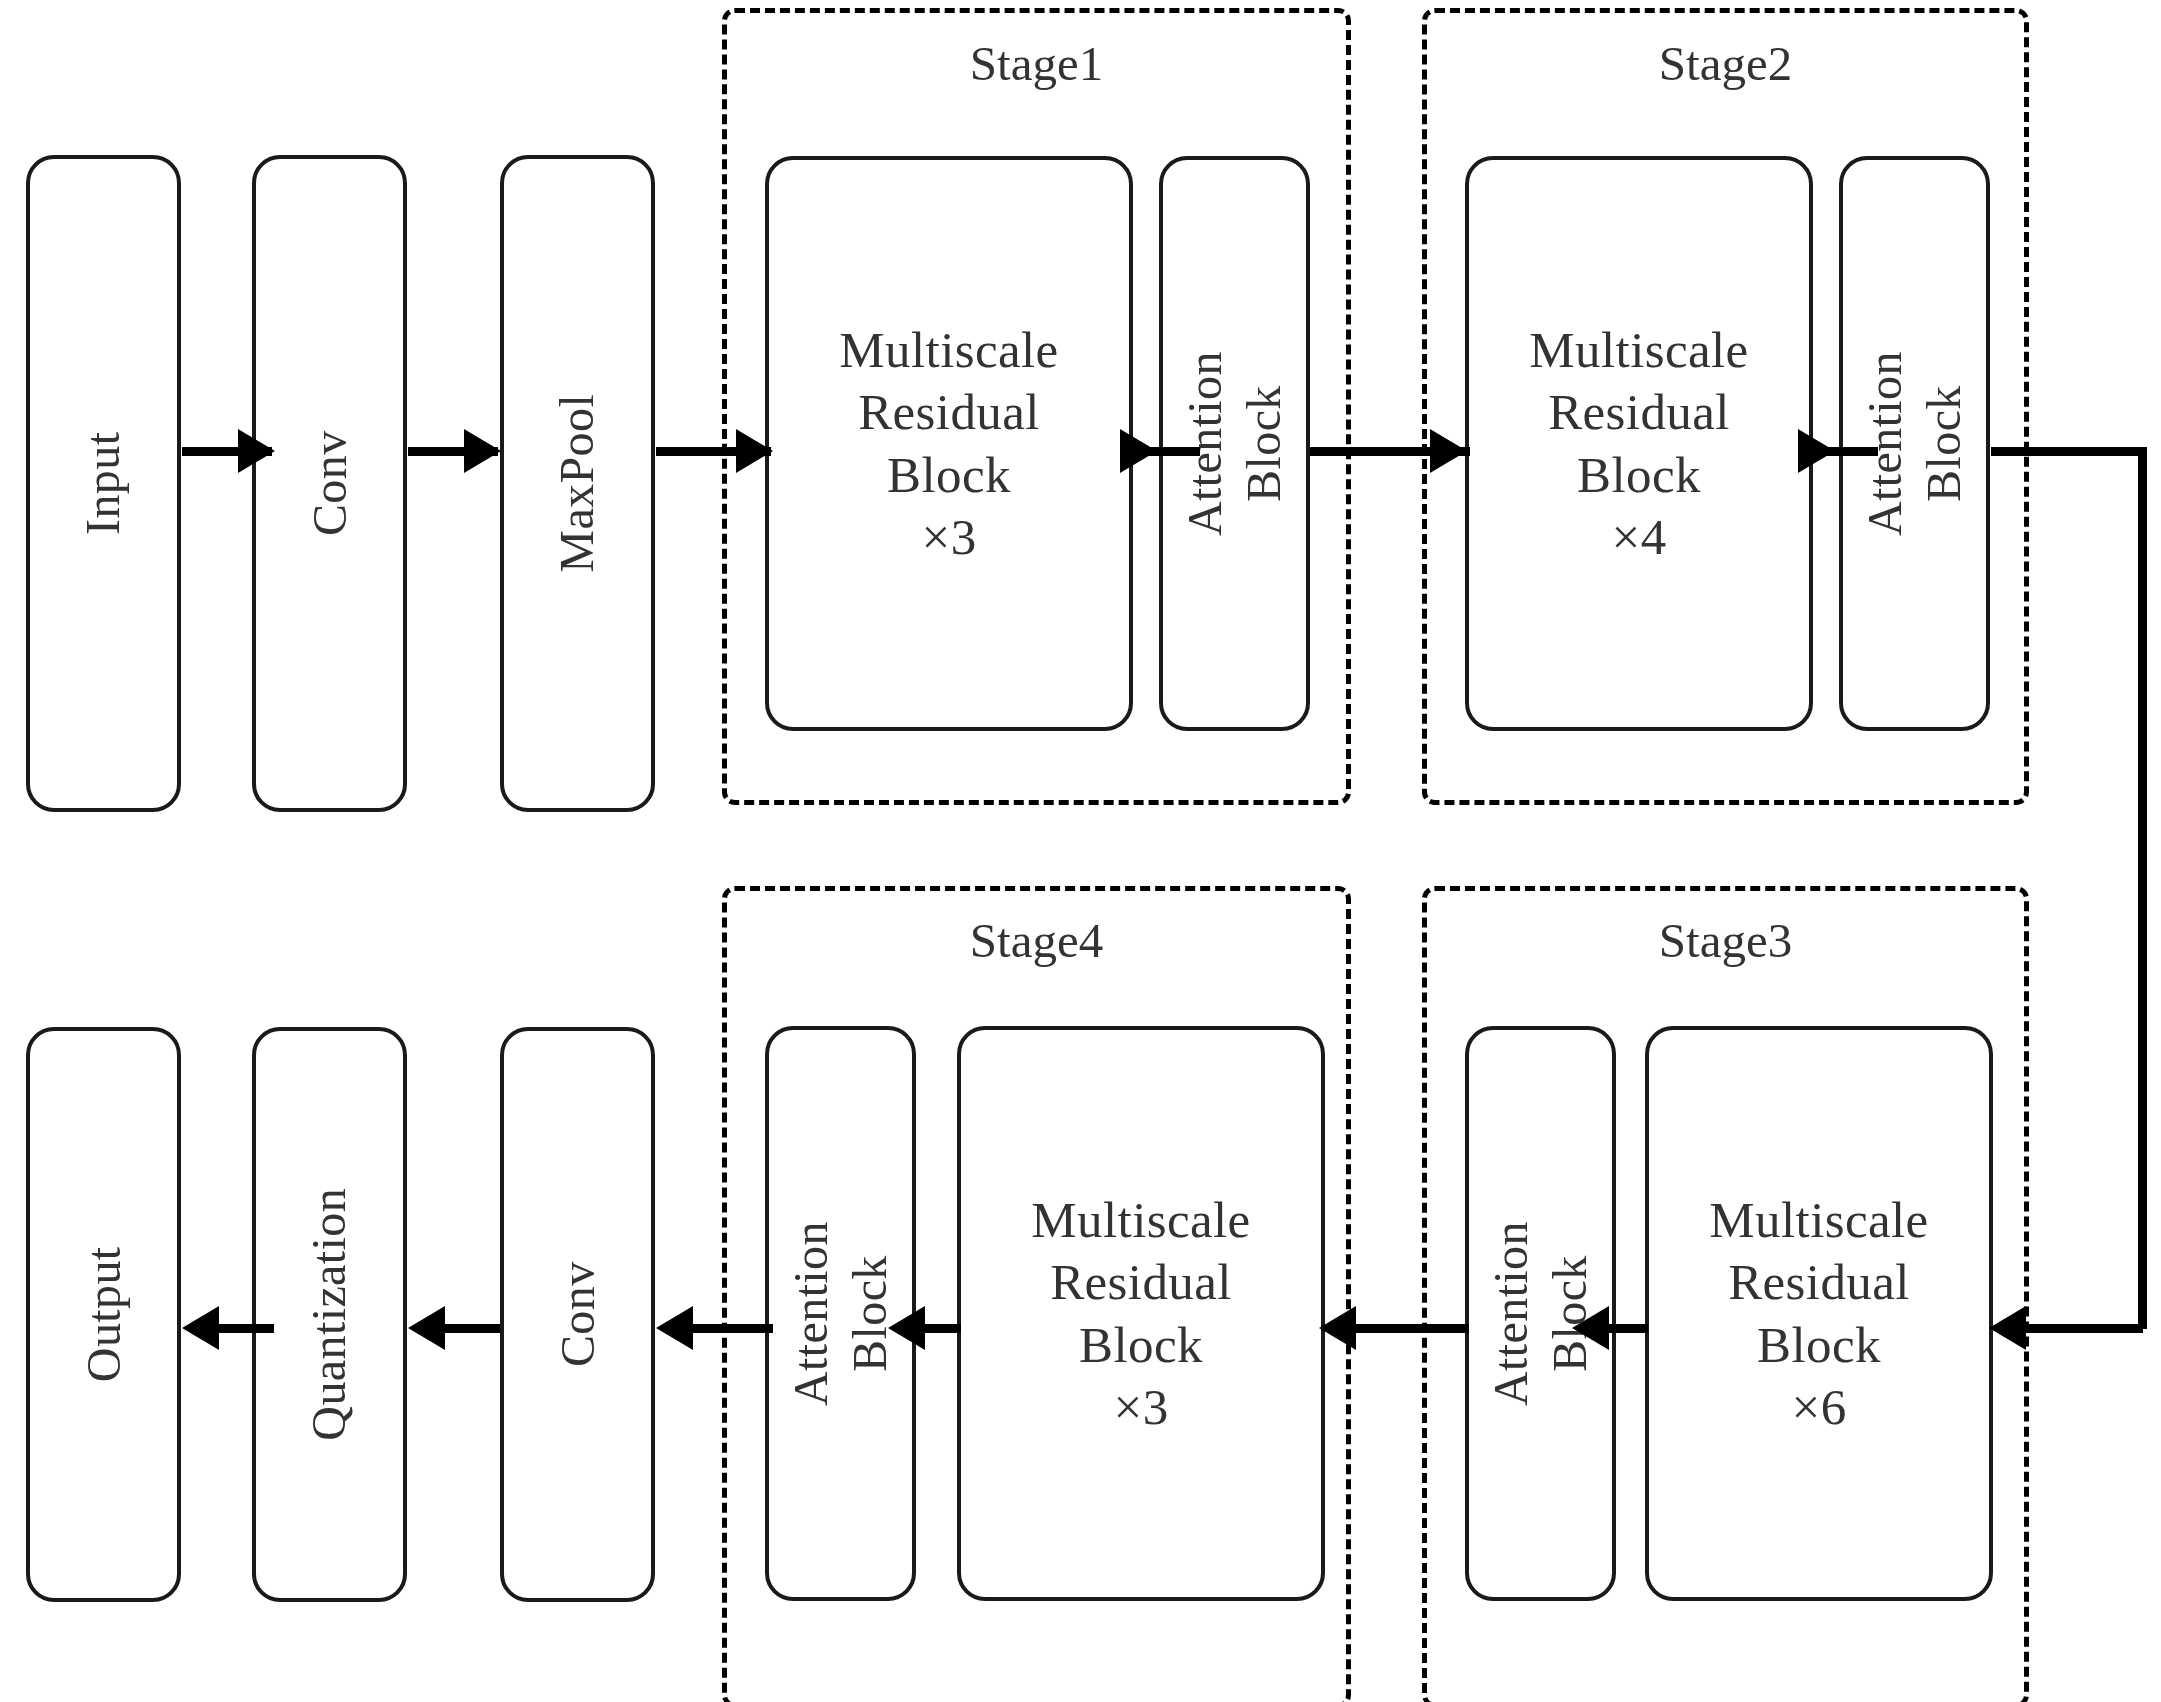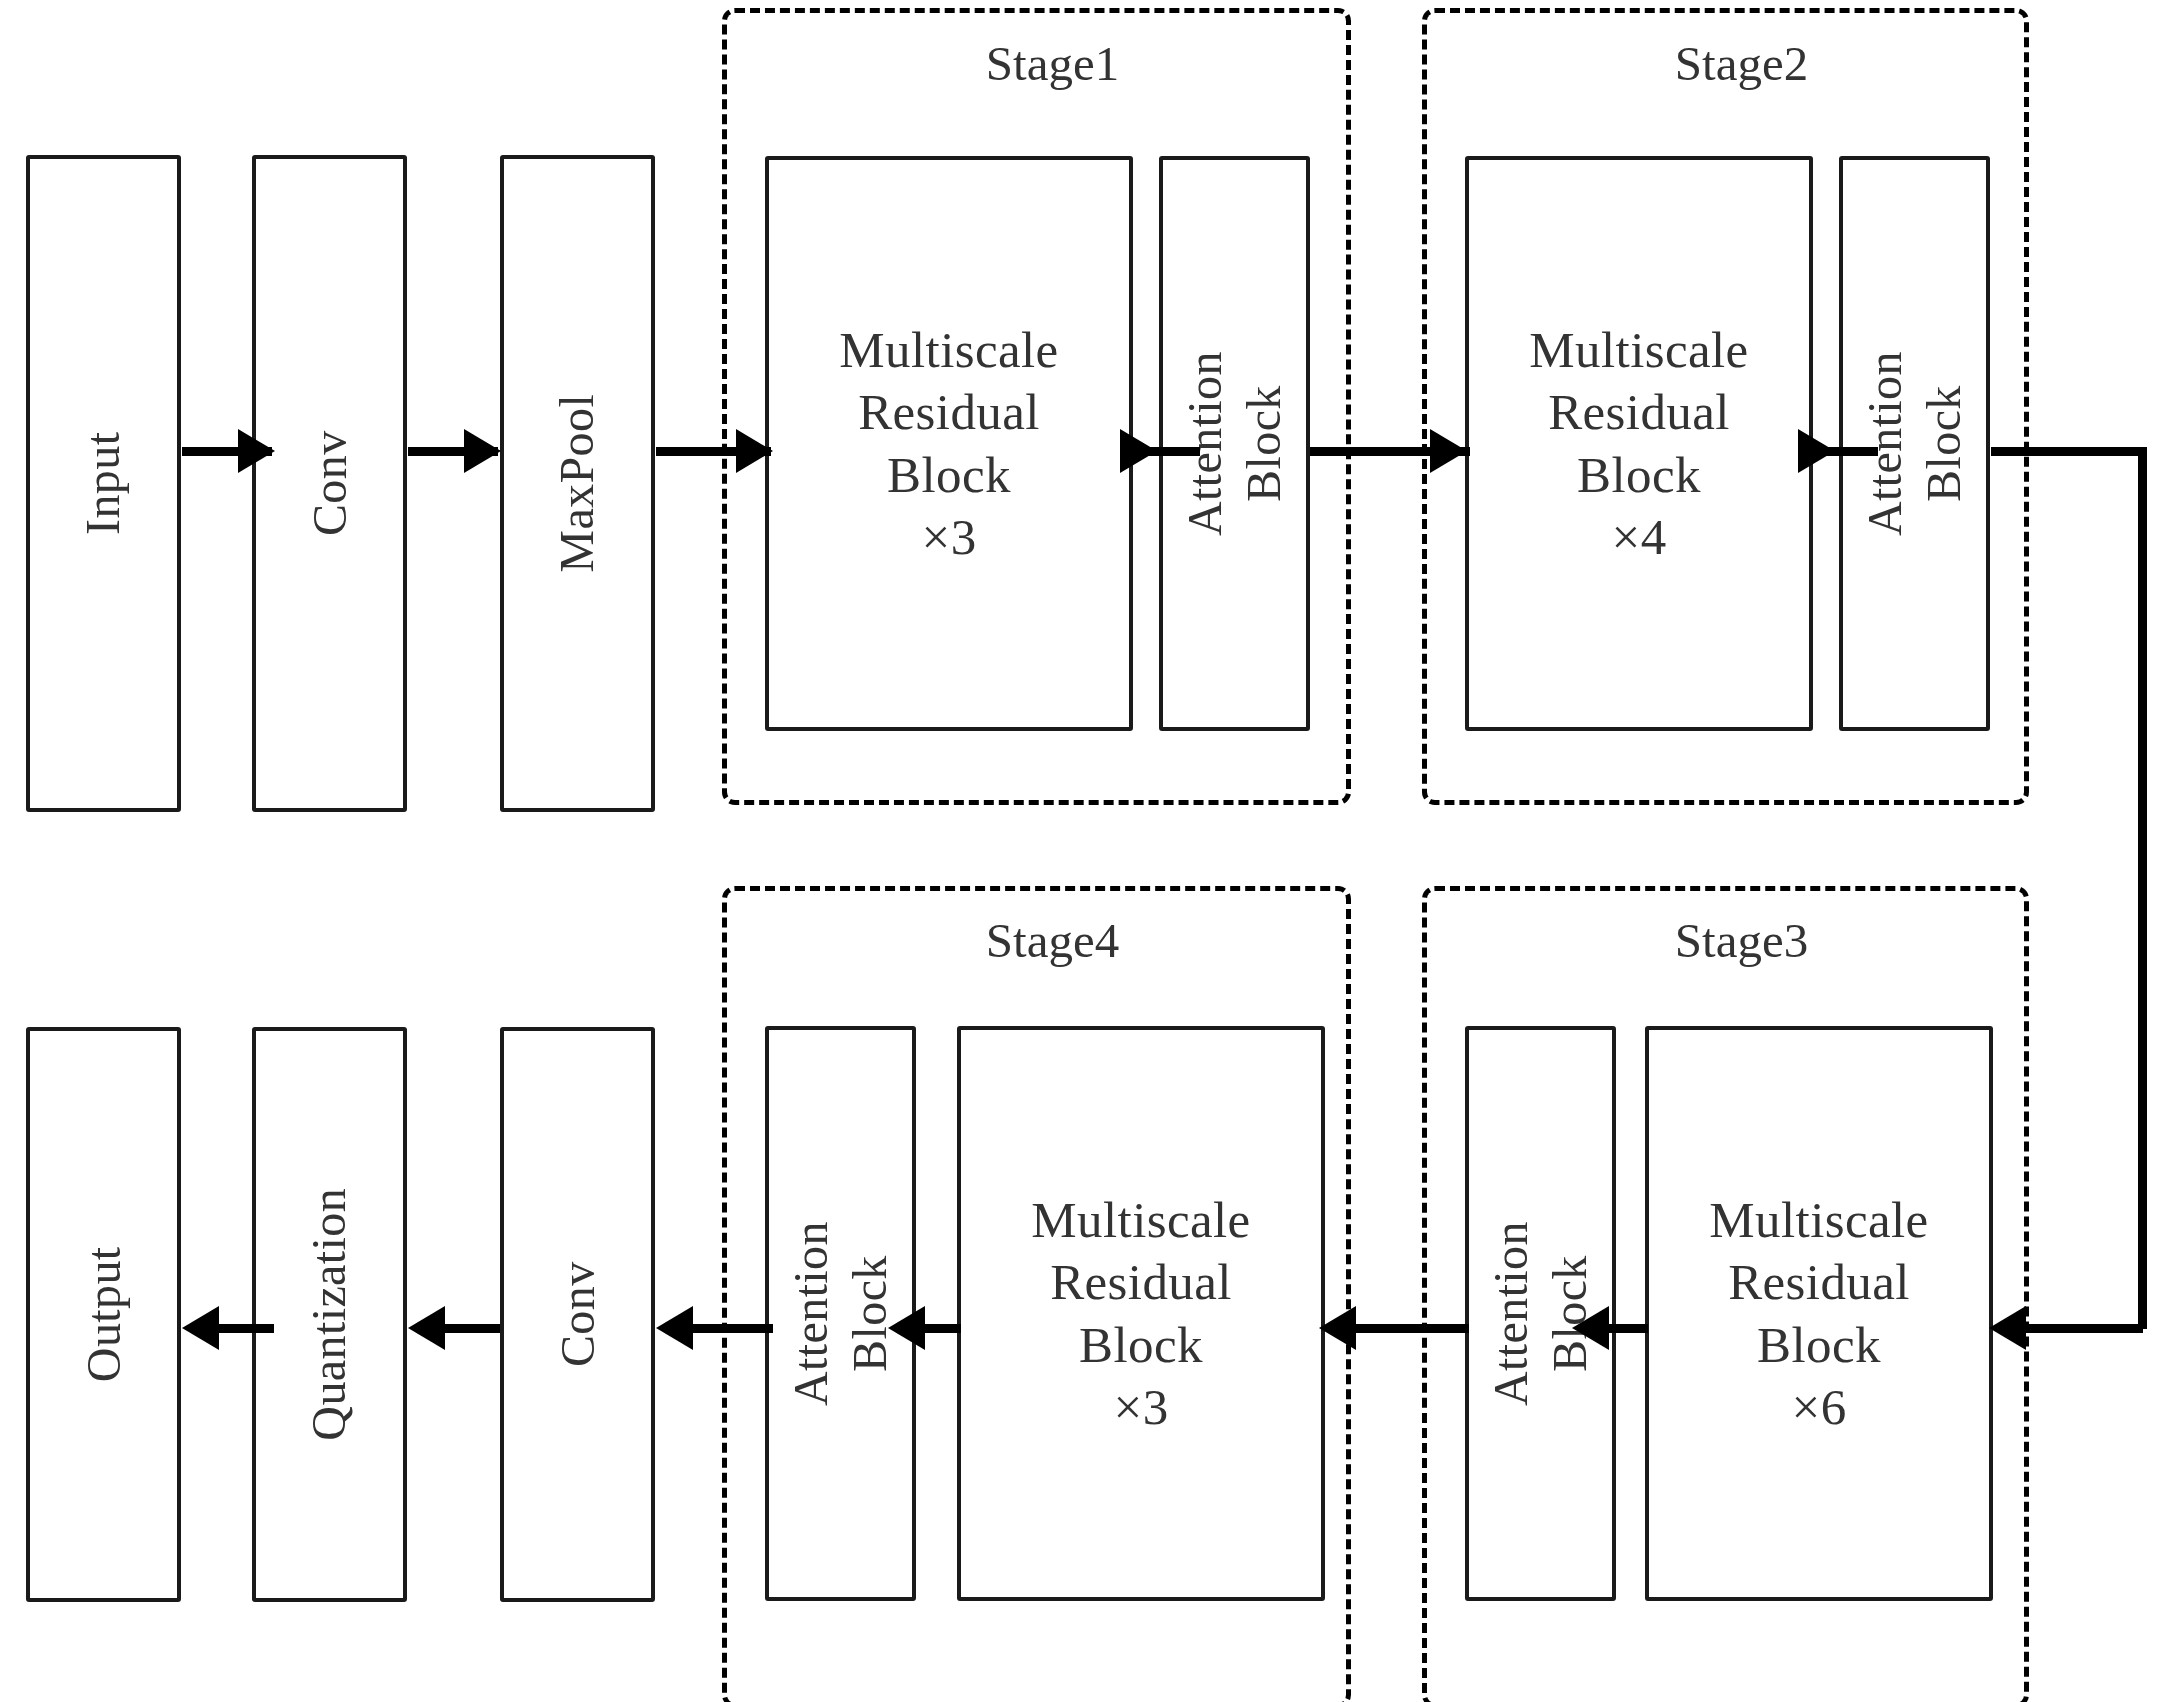--- a/index.html
+++ b/index.html
@@ -17,21 +17,21 @@
     height: 1703px;
     background: #ffffff;
     overflow: hidden;
   }
 
   
   .block {
     position: absolute;
     box-sizing: border-box;
     border: 4.1px solid #1a1a1a;
-    border-radius: 3px;
+    border-radius: 28px;
     background: #ffffff;
     display: flex;
     align-items: center;
     justify-content: center;
     z-index: 3;
   }
   .block .label {
     color: #333333;
     text-align: center;
     line-height: 1.22;
@@ -55,21 +55,21 @@
     border: 5.8px dashed #000000;
     border-radius: 13px;
     background: transparent;
     z-index: 1;
   }
   .stage-title {
     position: absolute;
     width: 100%;
     text-align: center;
     top: 21.4px;
-    left: 16px;
+    left: 0;
     font-size: 49px;
     color: #333333;
     z-index: 2;
     pointer-events: none;
   }
 
   
   .hline {
     position: absolute;
     height: 9px;

